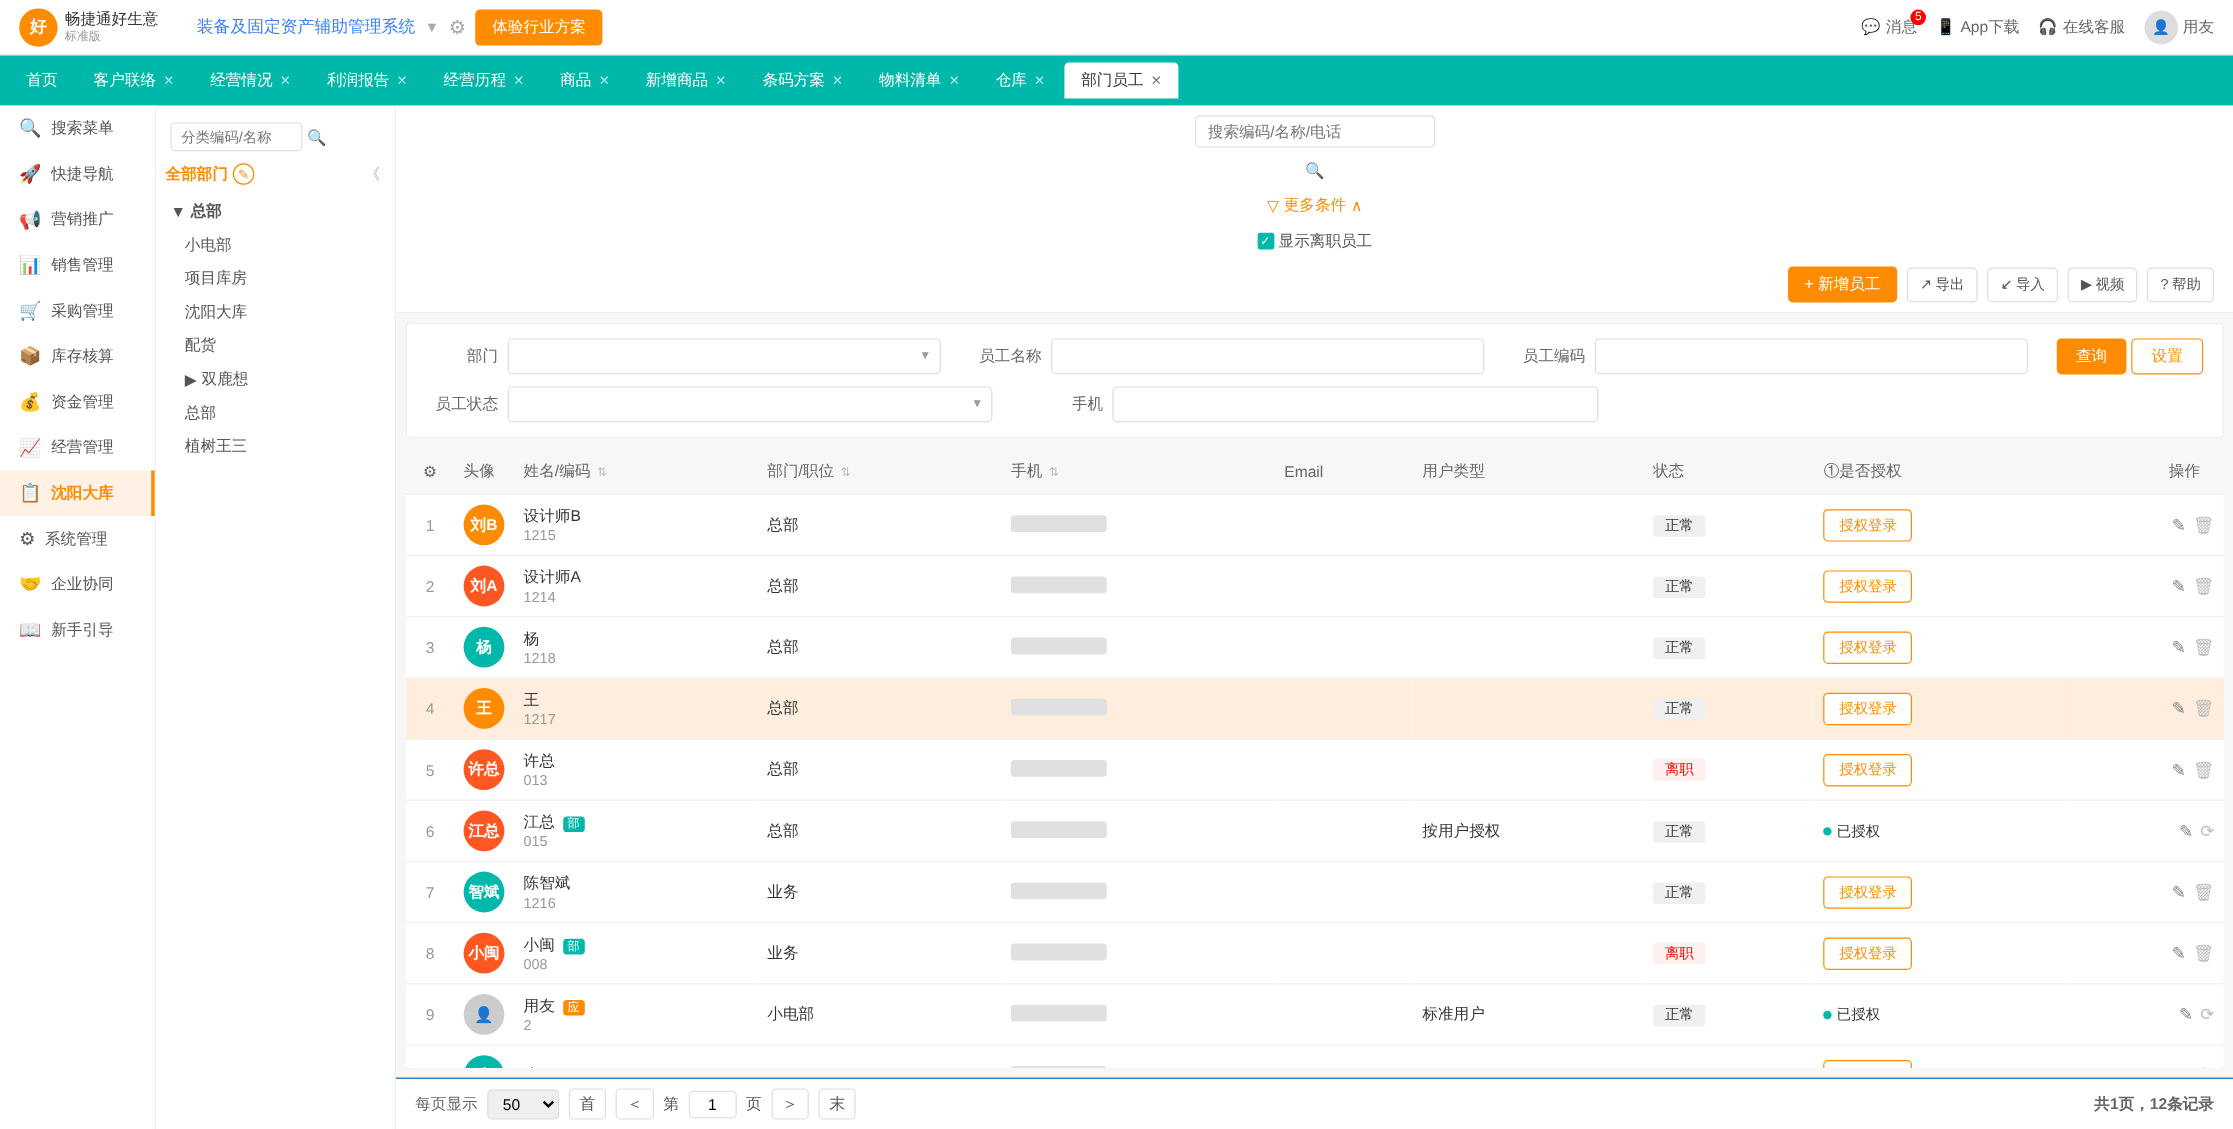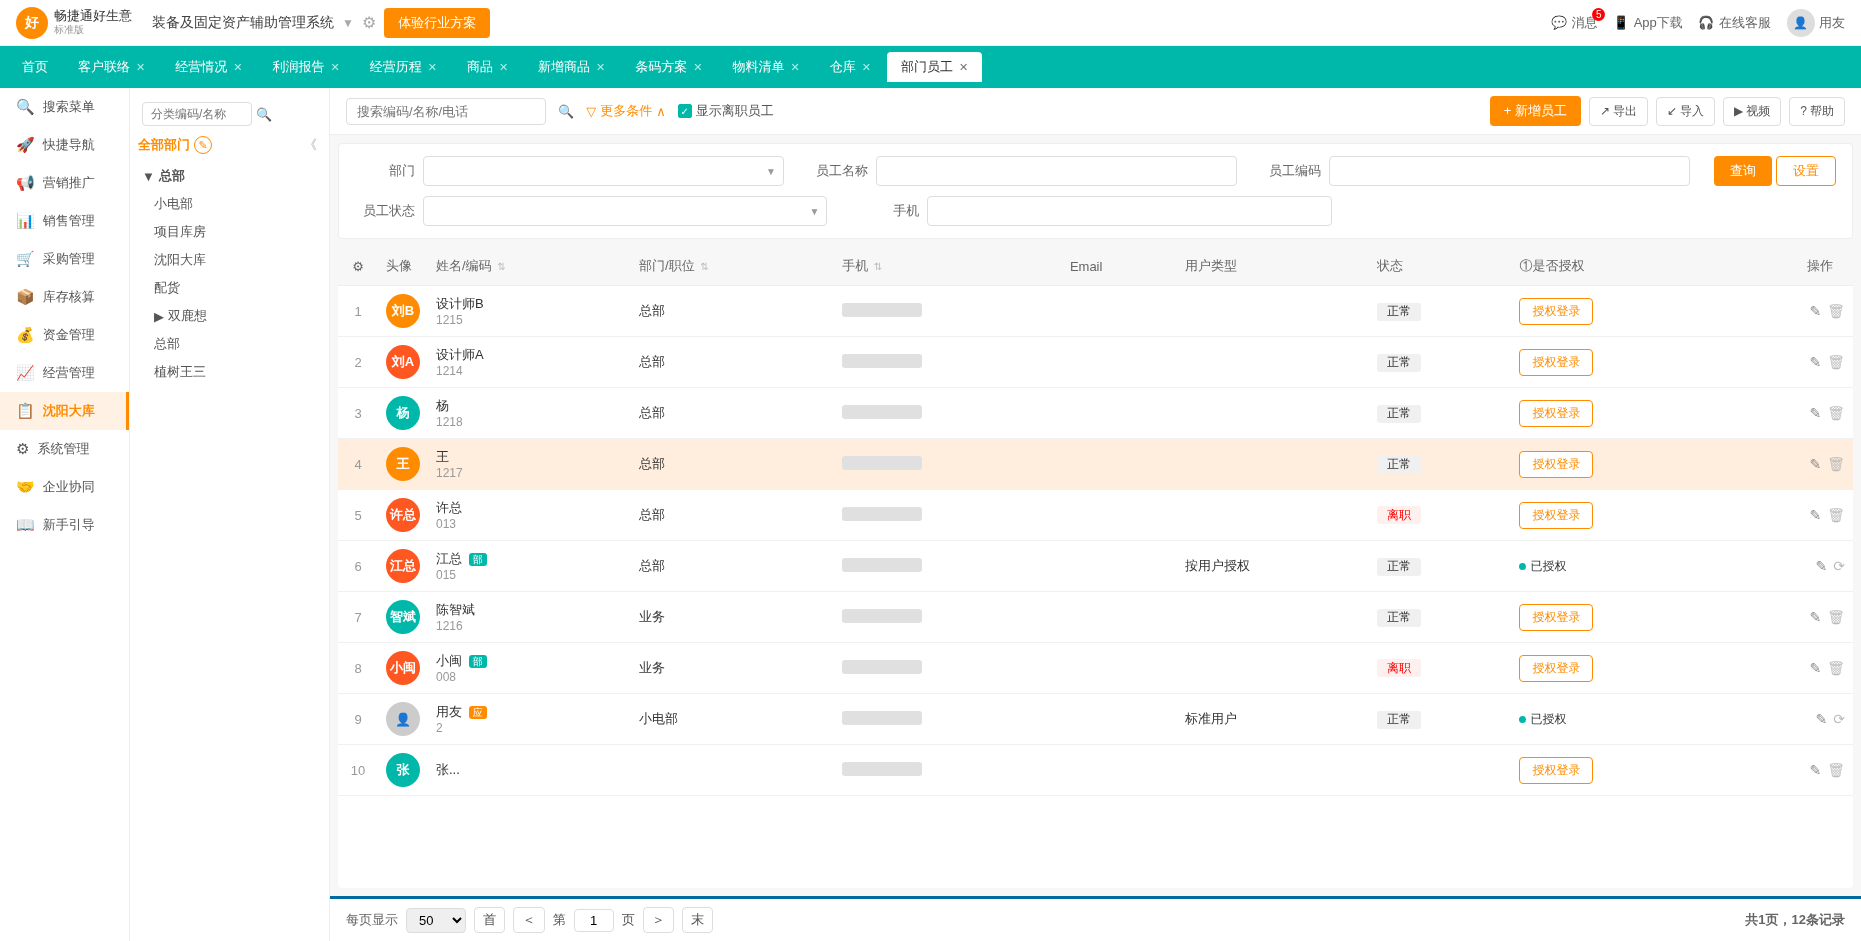--- a/index.html
+++ b/index.html
@@ -9,21 +9,21 @@
     .top-header {
       display: flex; align-items: center; justify-content: space-between;
       background: #fff; height: 46px; padding: 0 16px;
       border-bottom: 1px solid #eee; position: relative;
     }
     .top-header-left { display: flex; align-items: center; gap: 8px; }
     .logo-area { display: flex; align-items: center; gap: 6px; }
     .logo-icon { width: 32px; height: 32px; background: #ff8c00; border-radius: 50%; display: flex; align-items: center; justify-content: center; color: #fff; font-size: 14px; font-weight: bold; }
     .logo-text { font-size: 13px; color: #333; line-height: 1.2; }
     .logo-sub { font-size: 10px; color: #999; }
-    .system-title { color: #404040; font-size: 14px; margin-left: 12px; }
+    .system-title { color: #3b82f6; font-size: 14px; margin-left: 24px; }
     .header-actions { display: flex; align-items: center; gap: 16px; color: #666; font-size: 13px; }
     .experience-btn { background: #ff8c00; color: #fff; border: none; padding: 6px 14px; border-radius: 4px; cursor: pointer; font-size: 13px; }
     .header-icon-item { display: flex; align-items: center; gap: 4px; cursor: pointer; position: relative; }
     .badge { background: #f00; color: #fff; border-radius: 8px; font-size: 10px; padding: 1px 4px; position: absolute; top: -6px; right: -8px; }
     .user-avatar-sm { width: 28px; height: 28px; background: #ddd; border-radius: 50%; display: flex; align-items: center; justify-content: center; font-size: 12px; }
 
     
     .nav-tabs {
       background: #00b8a9; display: flex; align-items: center;
       height: 42px; padding: 0 8px; gap: 2px;
@@ -58,21 +58,21 @@
     .dept-search input { border: 1px solid #ddd; border-radius: 4px; padding: 4px 8px; font-size: 12px; width: 120px; }
     .dept-tree { padding: 4px 0; }
     .dept-node { padding: 5px 12px 5px 20px; font-size: 13px; color: #555; cursor: pointer; display: flex; align-items: center; gap: 4px; }
     .dept-node.level1 { padding-left: 12px; font-weight: bold; }
     .dept-node.level2 { padding-left: 24px; }
 
     
     .table-area { flex: 1; display: flex; flex-direction: column; overflow: hidden; background: #f7f7f7; }
 
     
-    .filter-bar { background: #fff; border-bottom: 1px solid #eee; padding: 8px 16px; display: flex; align-items: center; gap: 12px; }
+    .filter-bar { background: #fff; border-bottom: 1px solid #eee; padding: 8px 16px; display: flex; align-items: center; gap: 12px; flex-direction: column; }
     .filter-bar input { border: 1px solid #ddd; border-radius: 4px; padding: 5px 10px; font-size: 13px; width: 200px; }
     .more-filter { display: flex; align-items: center; gap: 4px; color: #ff8c00; cursor: pointer; font-size: 13px; }
     .show-resigned { display: flex; align-items: center; gap: 4px; font-size: 13px; color: #555; cursor: pointer; }
     .checkbox-icon { width: 14px; height: 14px; border: 1px solid #00b8a9; border-radius: 2px; background: #00b8a9; display: flex; align-items: center; justify-content: center; color: #fff; font-size: 10px; }
     .action-buttons { margin-left: auto; display: flex; align-items: center; gap: 8px; }
     .btn-add { background: #ff8c00; color: #fff; border: none; padding: 6px 14px; border-radius: 4px; cursor: pointer; font-size: 13px; display: flex; align-items: center; gap: 4px; }
     .btn-export, .btn-import, .btn-view, .btn-print {
       background: #fff; color: #555; border: 1px solid #ddd; padding: 5px 10px;
       border-radius: 4px; cursor: pointer; font-size: 12px; display: flex; align-items: center; gap: 3px;
     }
@@ -110,21 +110,21 @@
     .dot-auth { width: 7px; height: 7px; background: #00b8a9; border-radius: 50%; display: inline-block; }
     .op-btns { display: flex; gap: 6px; align-items: center; }
     .op-edit { color: #888; cursor: pointer; font-size: 14px; }
     .op-del { color: #bbb; cursor: pointer; font-size: 14px; }
     .phone-blur { background: #e0e0e0; border-radius: 3px; height: 14px; width: 80px; display: inline-block; }
     .col-num { color: #999; text-align: center; width: 40px; }
     .sort-arrows { font-size: 10px; color: #bbb; margin-left: 2px; }
 
     
     .table-footer {
-      background: #fff; border-top: 3px solid #0369a1;
+      background: #fff; border-top: 1px solid #0369a1;
       padding: 8px 16px; display: flex; align-items: center; gap: 8px;
       font-size: 13px; color: #555;
     }
     .page-size-label { color: #666; }
     .page-size-select { border: 1px solid #ddd; border-radius: 4px; padding: 3px 8px; font-size: 13px; }
     .page-btn { border: 1px solid #ddd; background: #fff; border-radius: 4px; padding: 3px 8px; cursor: pointer; color: #555; }
     .page-btn:disabled { color: #ccc; cursor: default; }
     .page-num-input { border: 1px solid #ddd; border-radius: 4px; padding: 3px 8px; width: 40px; text-align: center; font-size: 13px; }
     .page-info { margin-left: auto; color: #666; font-weight: bold; }
   </style>

